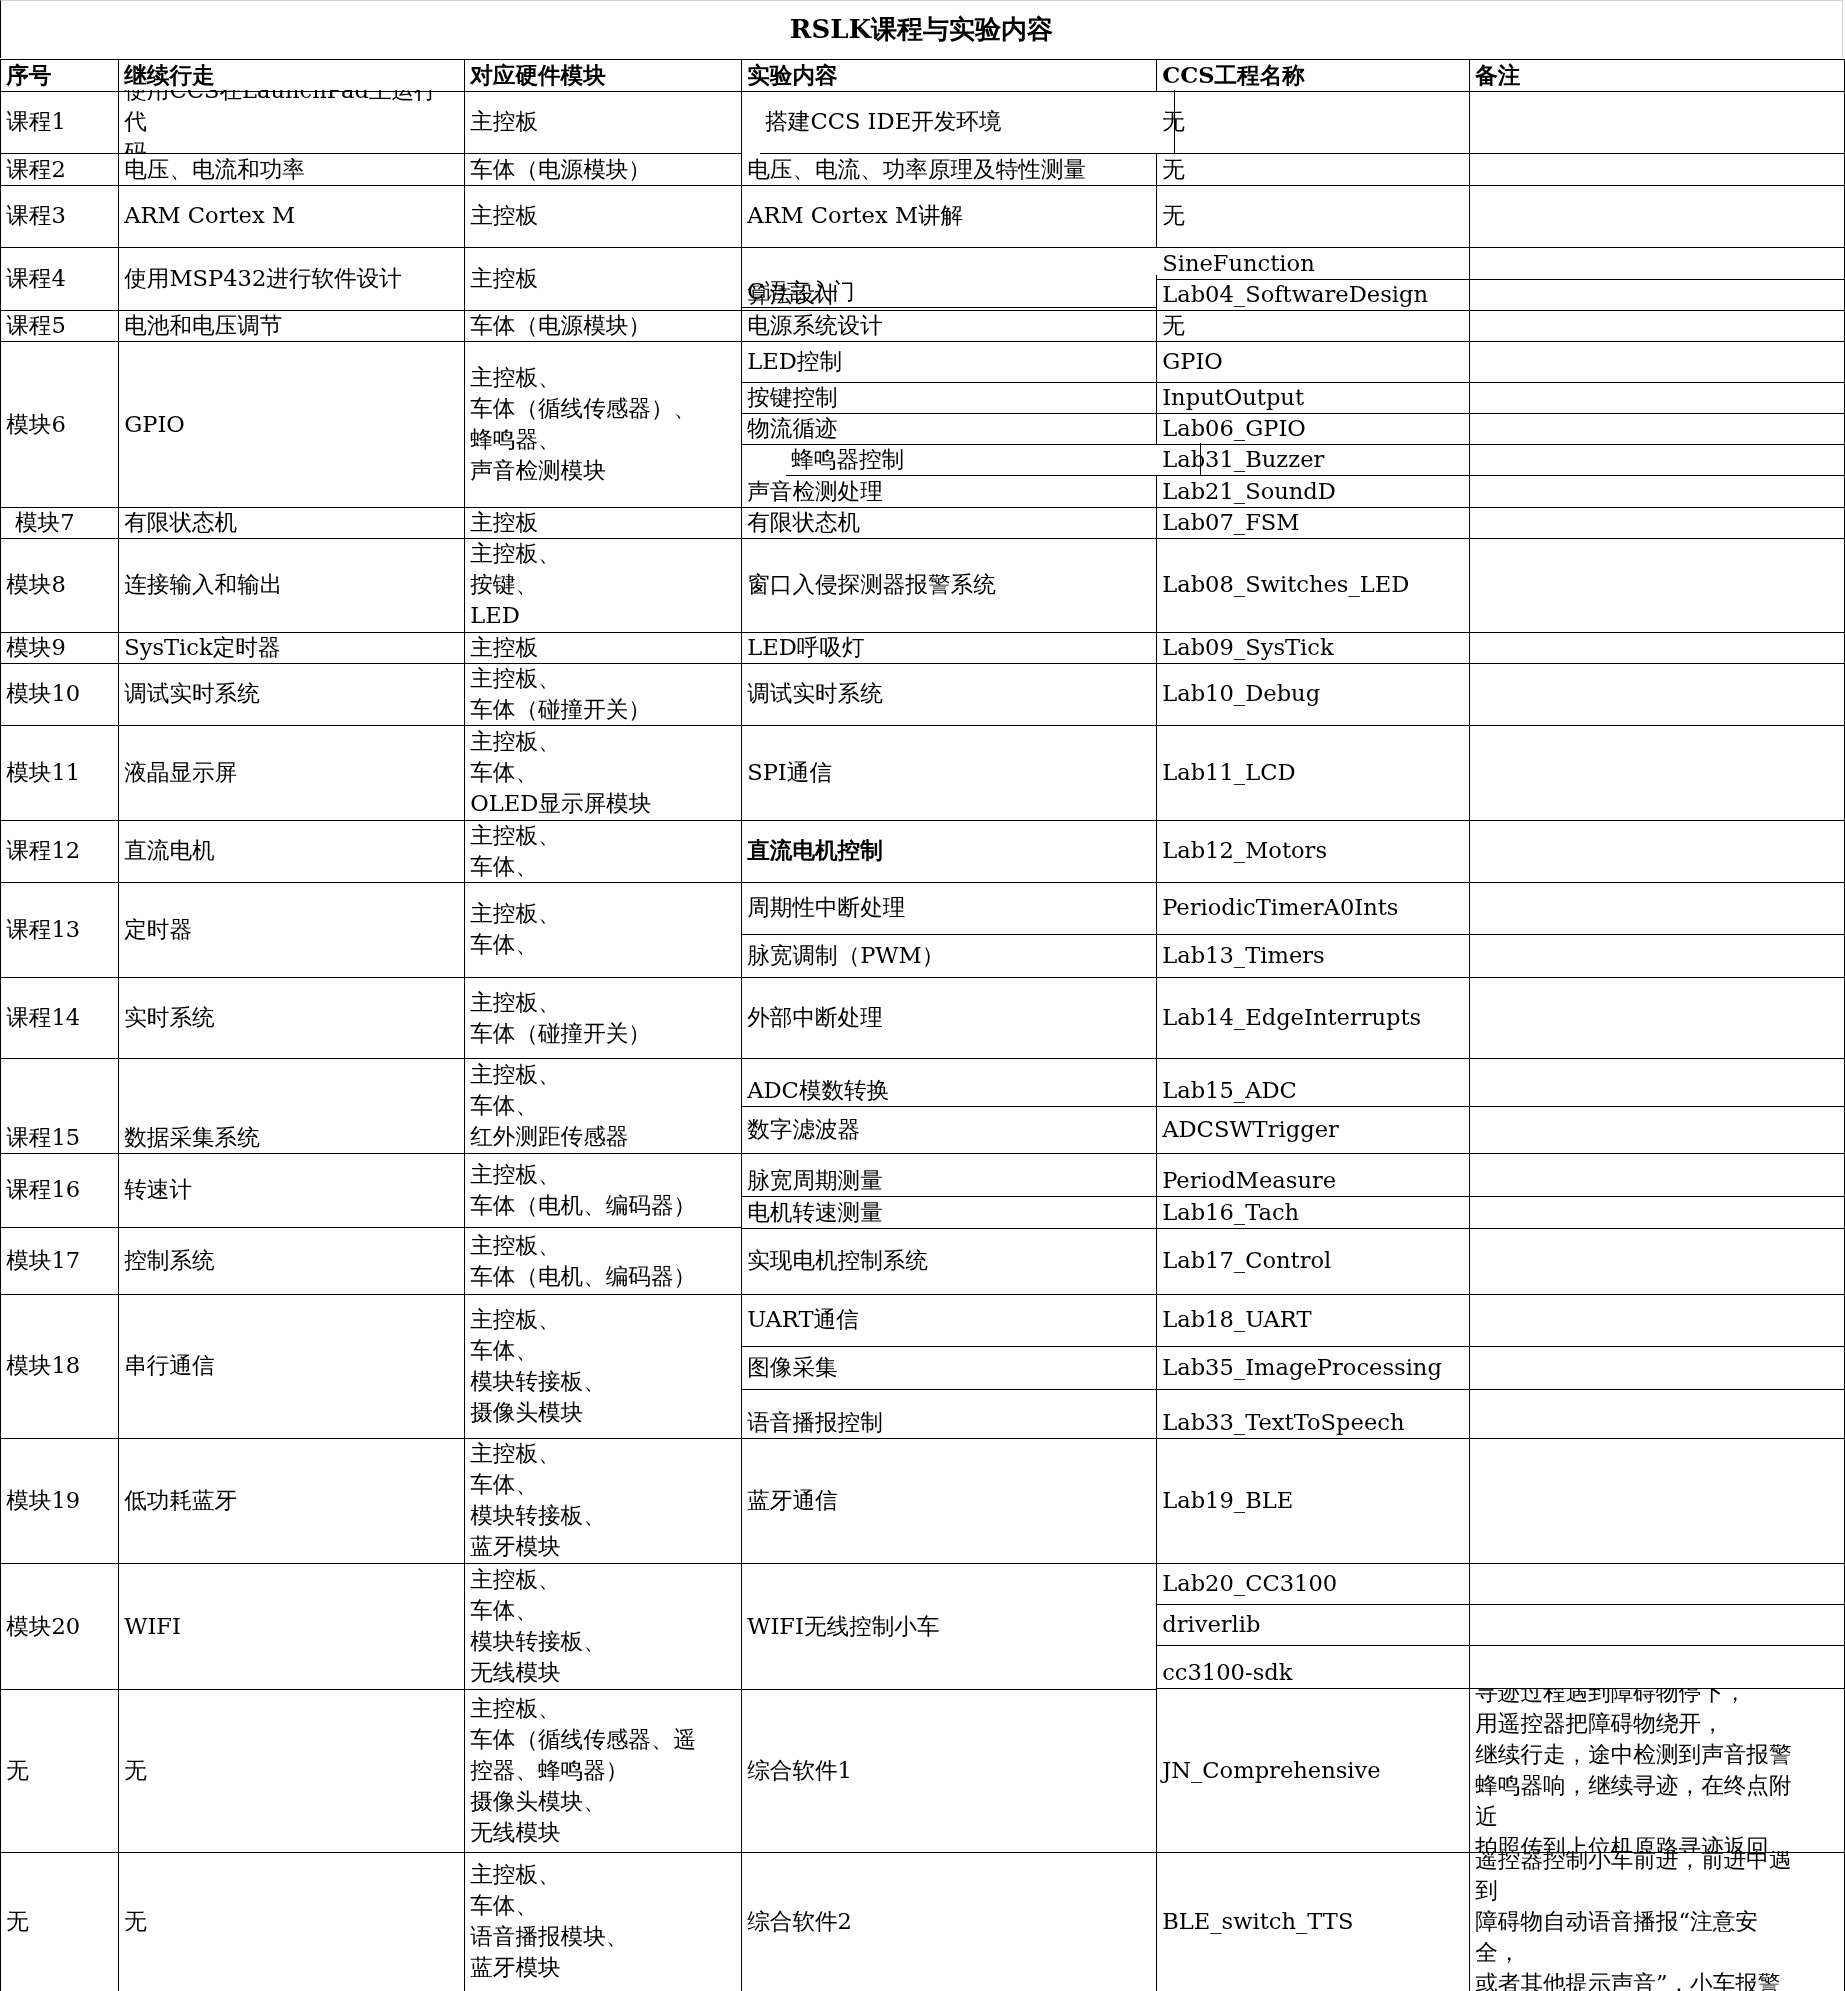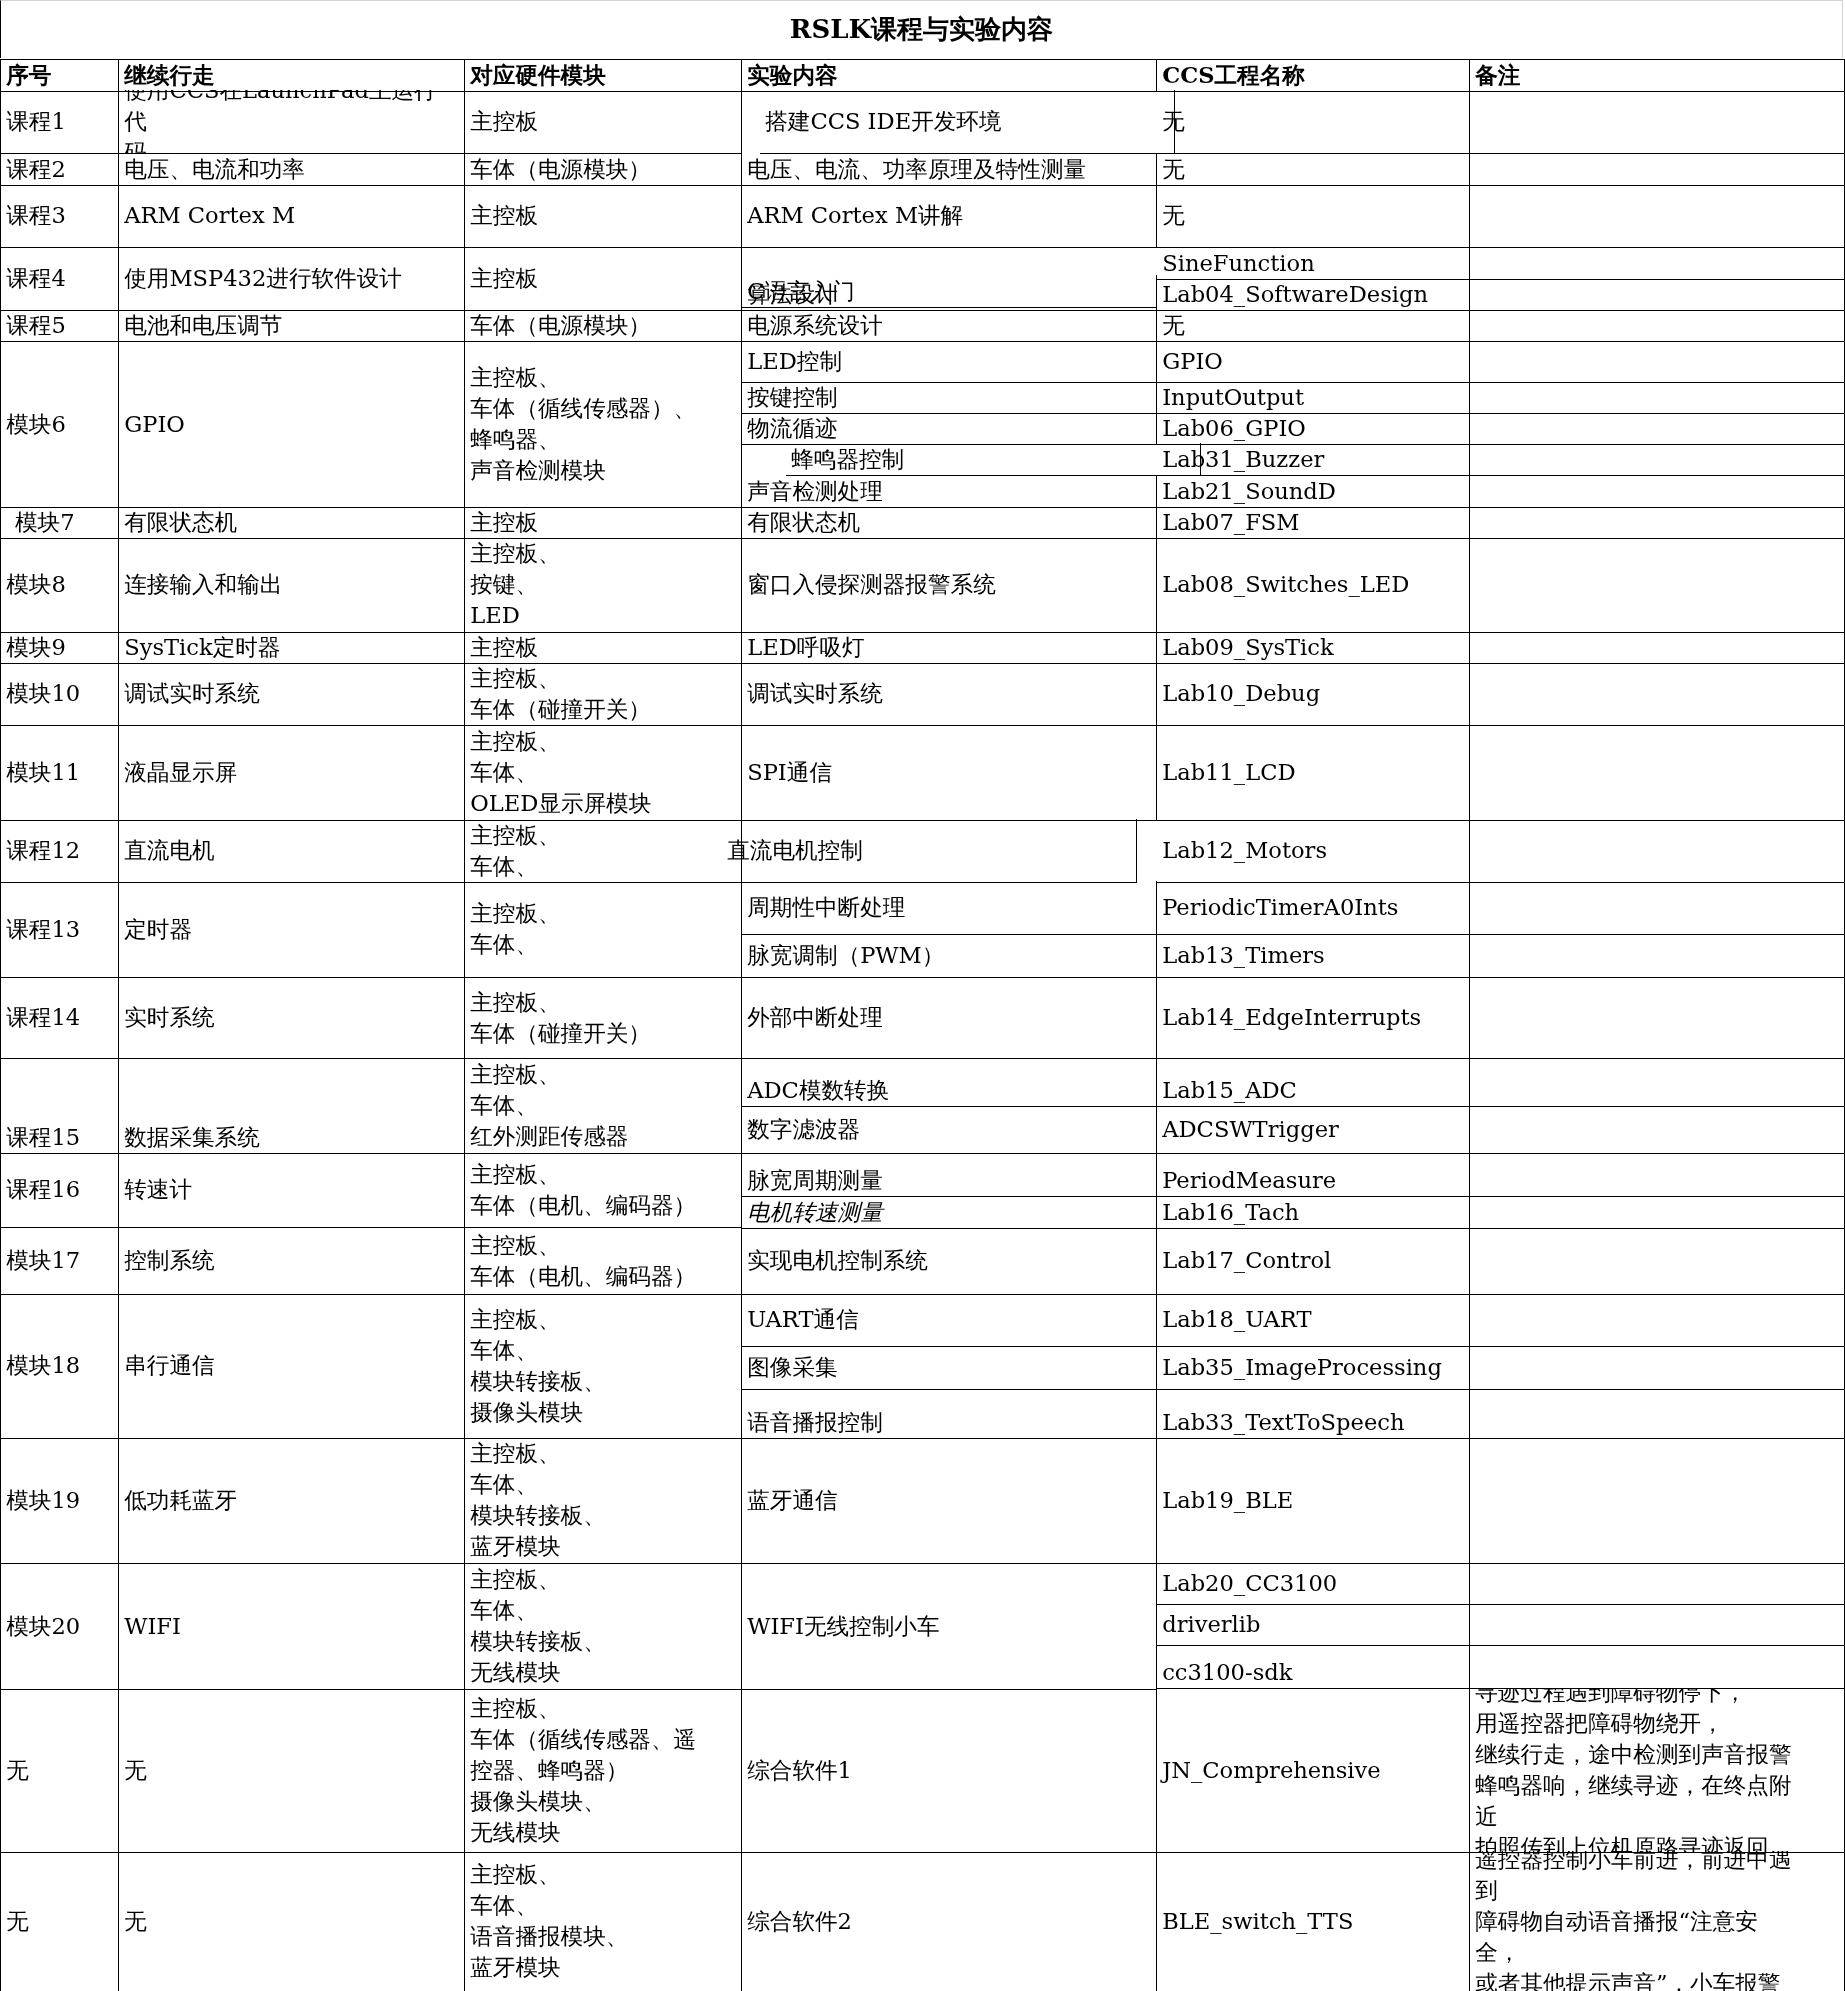--- a/index.html
+++ b/index.html
@@ -117,21 +117,21 @@
       <div class="cell" style="left: 465px; width: 277px; top: 725px; height: 96px;">主控板、
 车体、
 OLED显示屏模块</div>
       <div class="cell" style="left: 742px; width: 415px; top: 725px; height: 96px;">SPI通信</div>
       <div class="cell" style="left: 1157px; width: 313px; top: 725px; height: 96px;">Lab11_LCD</div>
       <div class="cell notes" style="left: 1470px; width: 375px; top: 725px; height: 96px;"></div>
       <div class="cell first" style="left: 0px; width: 119px; top: 819px; height: 64px;">课程12</div>
       <div class="cell" style="left: 119px; width: 346px; top: 819px; height: 64px;">直流电机</div>
       <div class="cell" style="left: 465px; width: 277px; top: 819px; height: 64px;">主控板、
 车体、</div>
-      <div class="cell" style="left: 722px; width: 415px; top: 819px; height: 64px;">直流电机控制</div>
+      <div class="cell" style="left: 742px; width: 415px; top: 819px; height: 64px; font-weight: bold;">直流电机控制</div>
       <div class="cell" style="left: 1157px; width: 313px; top: 819px; height: 64px;">Lab12_Motors</div>
       <div class="cell notes" style="left: 1470px; width: 375px; top: 819px; height: 64px;"></div>
       <div class="cell first" style="left: 0px; width: 119px; top: 881px; height: 97px;">课程13</div>
       <div class="cell" style="left: 119px; width: 346px; top: 881px; height: 97px;">定时器</div>
       <div class="cell" style="left: 465px; width: 277px; top: 881px; height: 97px;">主控板、
 车体、</div>
       <div class="cell" style="left: 742px; width: 415px; top: 881px; height: 54px;">周期性中断处理</div>
       <div class="cell" style="left: 1157px; width: 313px; top: 881px; height: 54px;">PeriodicTimerA0Ints</div>
       <div class="cell notes" style="left: 1470px; width: 375px; top: 881px; height: 54px;"></div>
       <div class="cell" style="left: 742px; width: 415px; top: 933px; height: 45px;">脉宽调制（PWM）</div>
@@ -155,21 +155,21 @@
       <div class="cell" style="left: 742px; width: 415px; top: 1105px; height: 49px;">数字滤波器</div>
       <div class="cell" style="left: 1157px; width: 313px; top: 1105px; height: 49px;">ADCSWTrigger</div>
       <div class="cell notes" style="left: 1470px; width: 375px; top: 1105px; height: 49px;"></div>
       <div class="cell first" style="left: 0px; width: 119px; top: 1152px; height: 76px;">课程16</div>
       <div class="cell" style="left: 119px; width: 346px; top: 1152px; height: 76px;">转速计</div>
       <div class="cell" style="left: 465px; width: 277px; top: 1152px; height: 76px;">主控板、
 车体（电机、编码器）</div>
       <div class="cell bottom" style="left: 742px; width: 415px; top: 1152px; height: 45px;">脉宽周期测量</div>
       <div class="cell bottom" style="left: 1157px; width: 313px; top: 1152px; height: 45px;">PeriodMeasure</div>
       <div class="cell notes" style="left: 1470px; width: 375px; top: 1152px; height: 45px;"></div>
-      <div class="cell" style="left: 742px; width: 415px; top: 1196px; height: 33px; font-style: italic;">电机转速测量</div>
+      <div class="cell" style="left: 742px; width: 415px; top: 1196px; height: 33px;">电机转速测量</div>
       <div class="cell" style="left: 1157px; width: 313px; top: 1196px; height: 33px;">Lab16_Tach</div>
       <div class="cell notes" style="left: 1470px; width: 375px; top: 1196px; height: 33px;"></div>
       <div class="cell first" style="left: 0px; width: 119px; top: 1227px; height: 68px;">模块17</div>
       <div class="cell" style="left: 119px; width: 346px; top: 1227px; height: 68px;">控制系统</div>
       <div class="cell" style="left: 465px; width: 277px; top: 1227px; height: 68px;">主控板、
 车体（电机、编码器）</div>
       <div class="cell" style="left: 742px; width: 415px; top: 1227px; height: 68px;">实现电机控制系统</div>
       <div class="cell" style="left: 1157px; width: 313px; top: 1227px; height: 68px;">Lab17_Control</div>
       <div class="cell notes" style="left: 1470px; width: 375px; top: 1227px; height: 68px;"></div>
       <div class="cell first" style="left: 0px; width: 119px; top: 1293px; height: 146px;">模块18</div>

